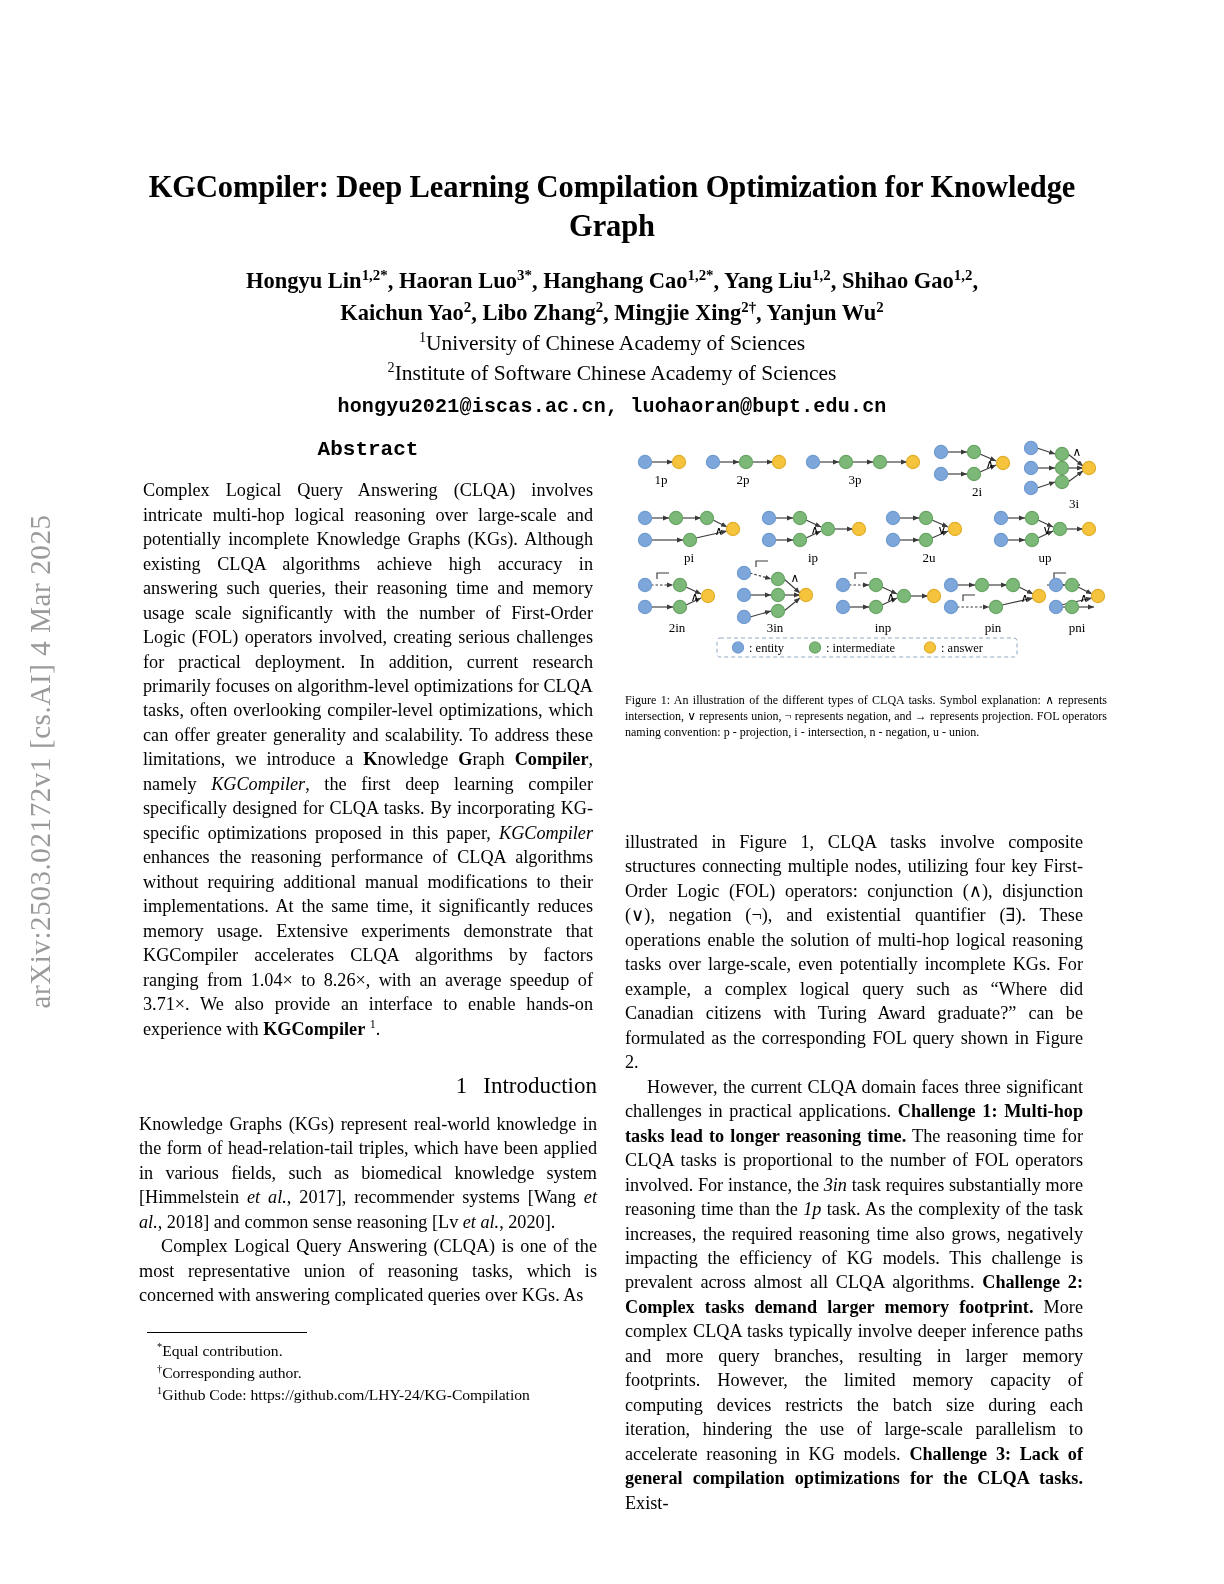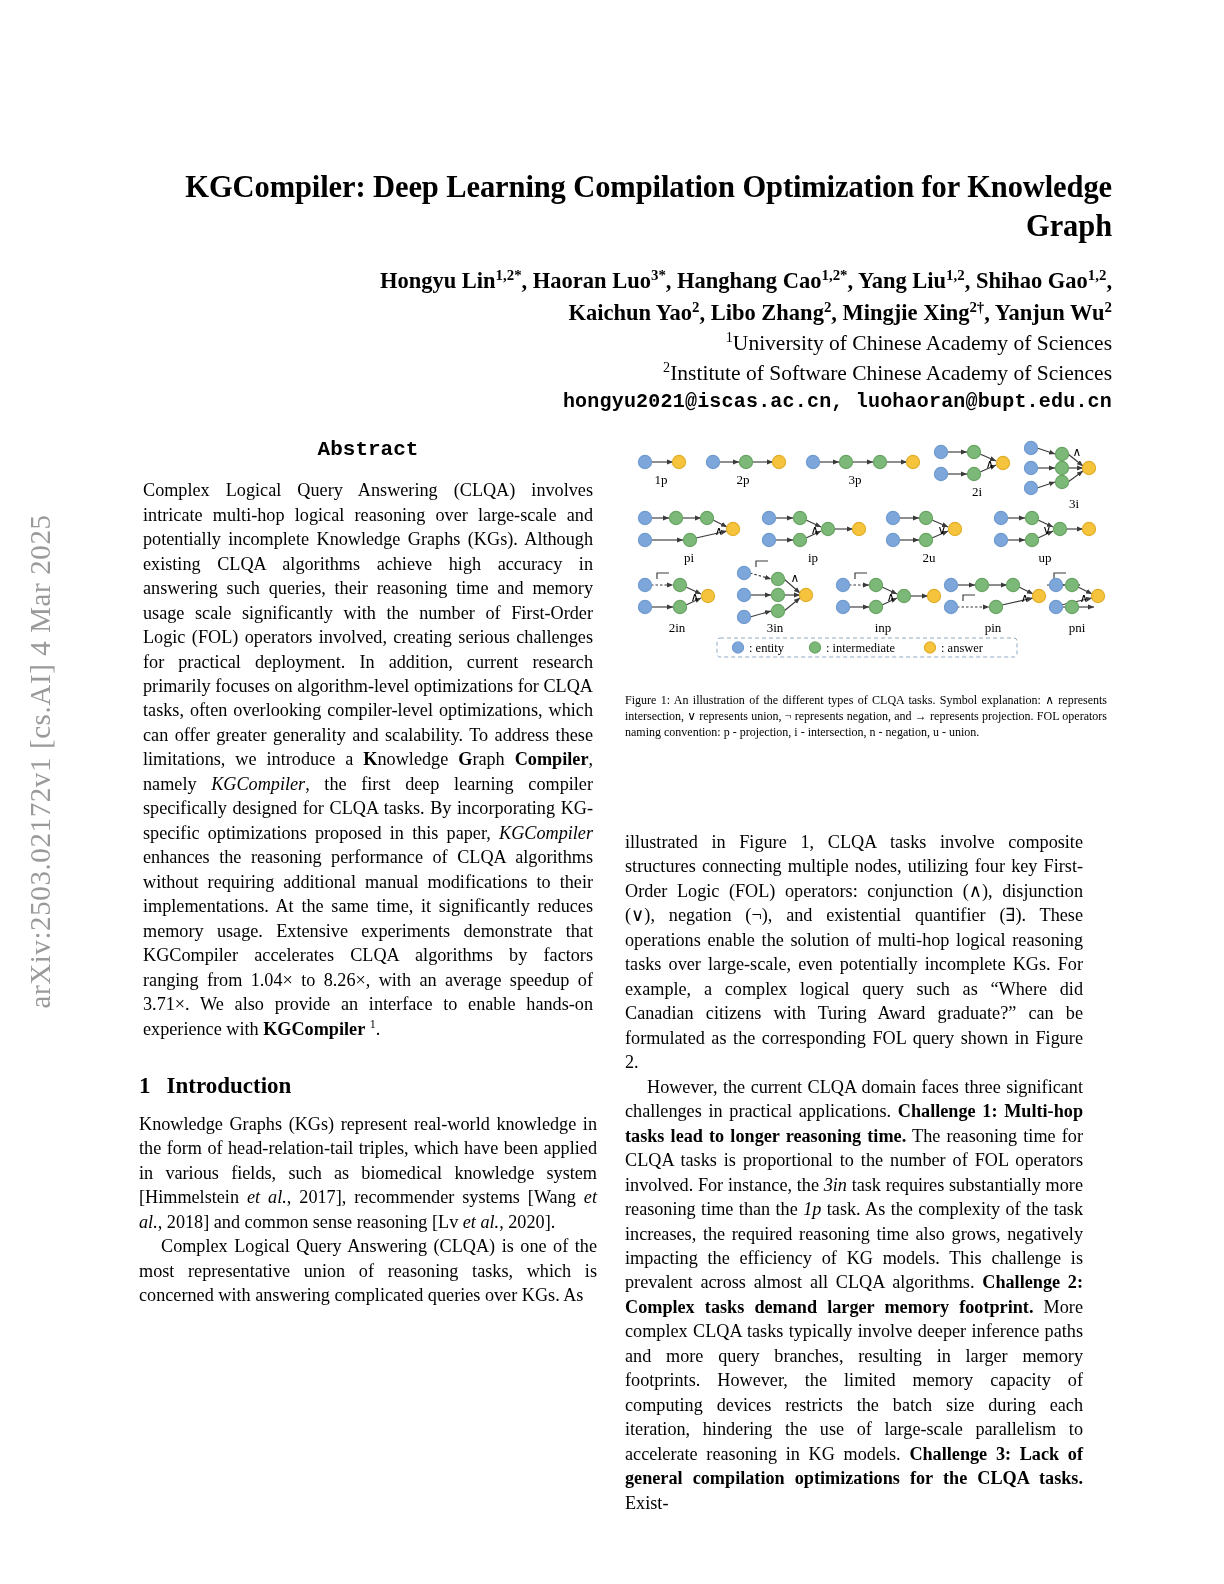--- a/index.html
+++ b/index.html
@@ -44,41 +44,42 @@
     left: 0; top: 0;
     width: 1224px; height: 1584px;
   }
 
   
   #title-block {
     position: absolute;
     left: 112px;
     top: 168px;
     width: 1000px;
-    text-align: right;
+    text-align: center;
   }
   #paper-title {
     font-size: 30.5px;
     font-weight: bold;
     line-height: 1.28;
     letter-spacing: -0.1px;
   }
   #author-block {
     margin-top: 19px;
     font-size: 22.5px;
     font-weight: bold;
     line-height: 1.42;
   }
   #author-block .affil {
     font-weight: normal;
     font-size: 21.5px;
     line-height: 1.38;
   }
   sup { font-size: 0.66em; vertical-align: super; line-height: 0; }
   #email-line {
+    margin-top: 5px;
     font-family: "Liberation Mono", "DejaVu Sans Mono", monospace;
     font-size: 20px;
     letter-spacing: 0.2px;
   }
 
   
   .col {
     position: absolute;
     top: 436px;
     width: 458px;
@@ -95,23 +96,23 @@
     font-weight: bold;
     margin: 0 0 14px 0;
     font-family: Liberation Mono, monospace;
   }
   .abstract-body { padding: 0 4px; }
   p { margin: 0; text-indent: 22px; }
   p.noindent { text-indent: 0; }
 
   .section-head {
     font-size: 23px;
-    font-weight: bold;
+    font-weight: normal;
     margin: 30px 0 10px 0;
-    text-align: left;
+    text-align: right;
   }
   .section-head .num { margin-right: 16px; }
 
   b, strong { font-weight: bold; }
   i, em { font-style: italic; }
   .mathit { font-family: "Liberation Serif", serif; font-style: italic; }
 
   
   #footnotes {
     position: absolute;
@@ -184,20 +185,26 @@
     <div class="abstract-body">
       <p class="noindent"><span>Complex Logical Query Answering (CLQA) involves intricate multi-hop logical reasoning over large-scale and potentially incomplete Knowledge Graphs (KGs). Although existing CLQA algorithms achieve high accuracy in answering such queries, their reasoning time and memory usage scale significantly with the number of First-Order Logic (FOL) operators involved, creating serious challenges for practical deployment. In addition, current research primarily focuses on algorithm-level optimizations for CLQA tasks, often overlooking compiler-level optimizations, which can offer greater generality and scalability. To address these limitations, we introduce a </span><b>K</b>nowledge <b>G</b>raph <b>Compiler</b>, namely <i>KGCompiler</i>, the first deep learning compiler specifically designed for CLQA tasks. By incorporating KG-specific optimizations proposed in this paper, <i>KGCompiler</i> enhances the reasoning performance of CLQA algorithms without requiring additional manual modifications to their implementations. At the same time, it significantly reduces memory usage. Extensive experiments demonstrate that KGCompiler accelerates CLQA algorithms by factors ranging from 1.04× to 8.26×, with an average speedup of 3.71×. We also provide an interface to enable hands-on experience with <b>KGCompiler</b> <sup>1</sup>.</p>
     </div>
 
     <div class="section-head"><span class="num">1</span><span>Introduction</span></div>
 
     <p class="noindent"><span>Knowledge Graphs (KGs) represent real-world knowledge in the form of head-relation-tail triples, which have been applied in various fields, such as biomedical knowledge system [Himmelstein </span><i>et al.</i>, 2017], recommender systems [Wang <i>et al.</i>, 2018] and common sense reasoning [Lv <i>et al.</i>, 2020].</p>
     <p>Complex Logical Query Answering (CLQA) is one of the most representative union of reasoning tasks, which is concerned with answering complicated queries over KGs. As</p>
   </div>
 
+  <div id="footnotes">
+    <div id="footnote-rule"></div>
+    <p class="footnote"><sup>*</sup><span>Equal contribution.</span></p>
+    <p class="footnote"><sup>†</sup><span>Corresponding author.</span></p>
+    <p class="footnote"><sup>1</sup><span>Github Code: https://github.com/LHY-24/KG-Compilation</span></p>
+  </div>
 
   <div id="figure-1">
     <svg id="figure-canvas" viewBox="0 0 482 218">
       <defs>
         <marker id="ah" markerWidth="6" markerHeight="6" refX="5.2" refY="2.2" orient="auto">
           <path d="M0,0 L5.4,2.2 L0,4.4 z" fill="#3a3a3a"></path>
         </marker>
       </defs>
       <g id="fig-nodes" stroke="#3a3a3a" stroke-width="1.15" fill="none">
 

